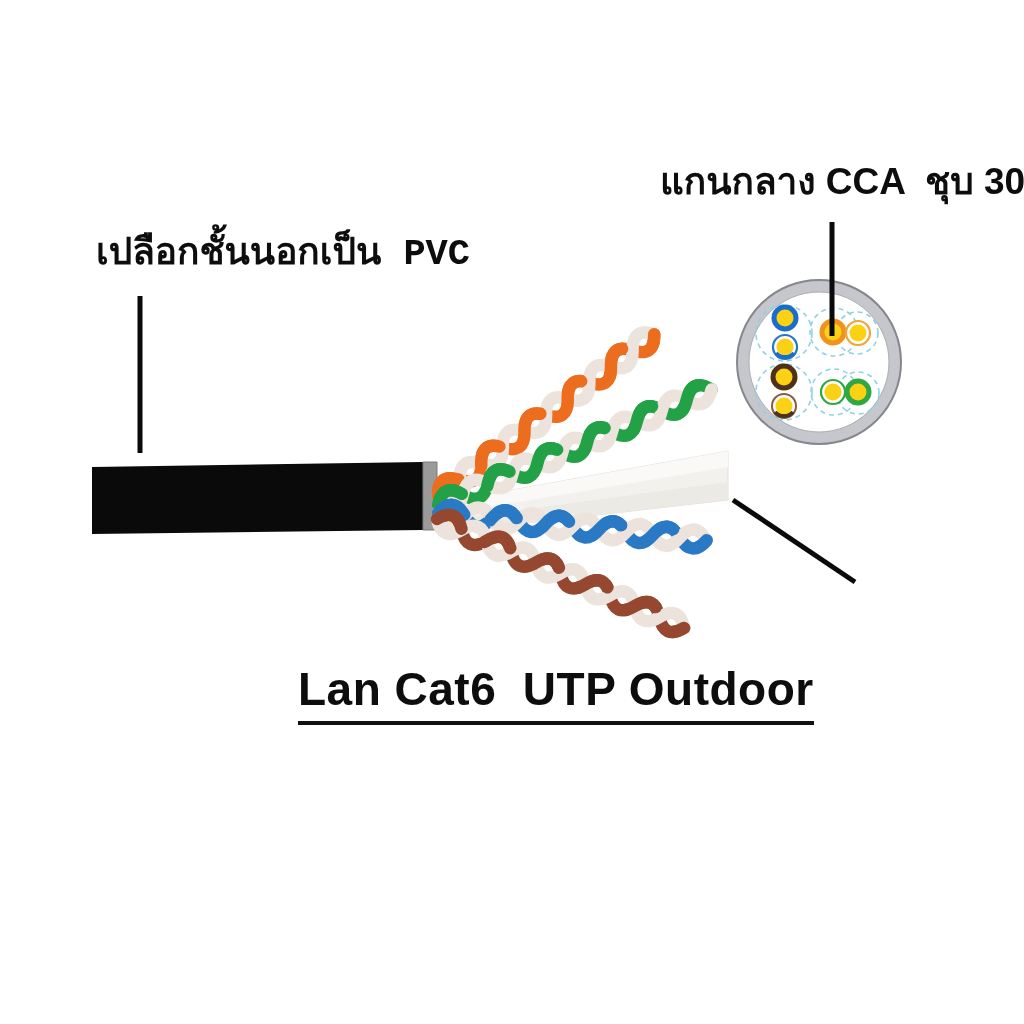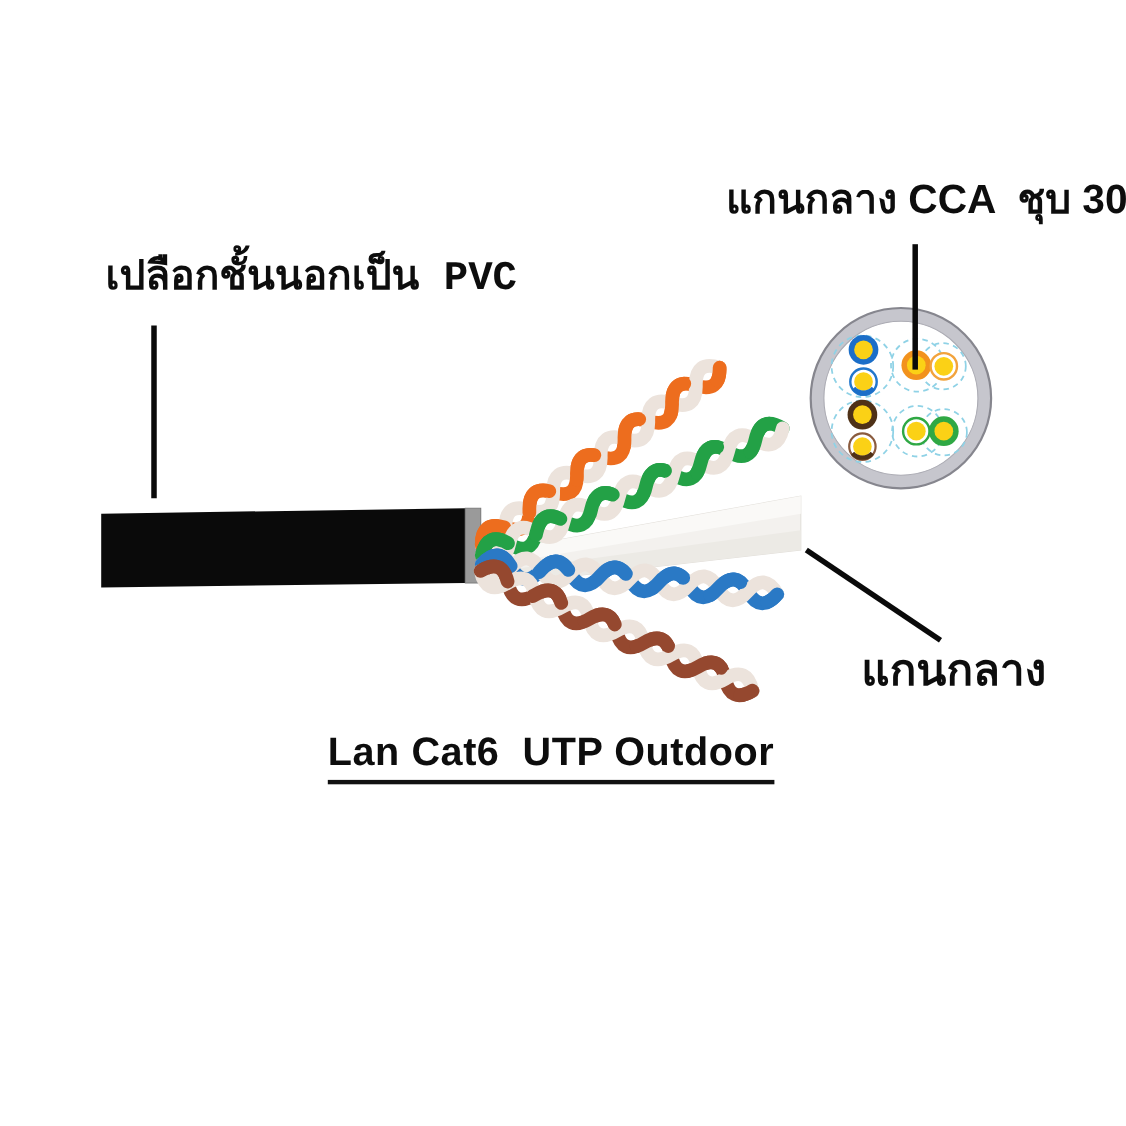--- a/index.html
+++ b/index.html
@@ -5,21 +5,21 @@
   html,body{margin:0;padding:0;background:#ffffff;}
   .stage{
     position:relative;width:1024px;height:1024px;background:#ffffff;
     font-family:"Liberation Sans","DejaVu Sans",sans-serif;color:#0d0d0d;overflow:hidden;
   }
   .lbl{position:absolute;white-space:pre;font-weight:600;color:#0d0d0d;line-height:1.1;}
   .jacket-lbl{left:96px;top:234px;font-size:37px;font-family:Liberation Mono, monospace;}
   .conductor-lbl{left:660px;top:162px;font-size:37px;}
   .spline-lbl{left:783px;top:588px;font-size:40px;}
   .title{
-    position:absolute;left:298px;top:662px;font-size:36px;font-weight:600;white-space:pre;
+    position:absolute;left:298px;top:662px;font-size:46px;font-weight:600;white-space:pre;
     border-bottom:4px solid #111;padding-bottom:5px;letter-spacing:0.5px;
   }
   svg{position:absolute;left:0;top:0;}
   .leader{stroke:#0a0a0a;stroke-width:5;stroke-linecap:butt;}
   .strand{fill:none;stroke-linecap:round;stroke-width:12.5;}
   .st-orange{stroke:#ED6D1E;}
   .st-green{stroke:#23A146;}
   .st-blue{stroke:#2A79C5;}
   .st-brown{stroke:#95482F;}
   .st-white{stroke:#ECE3DC;}
@@ -122,16 +122,15 @@
       </g>
     </g>
 
     <line class="leader" x1="832" y1="222" x2="832" y2="336"></line>
 
     <line class="leader" x1="733" y1="500" x2="855" y2="582"></line>
   </svg>
 
   <div class="lbl jacket-lbl">เปลือกชั้นนอกเป็น PVC</div>
   <div class="lbl conductor-lbl">แกนกลาง CCA  ชุบ 30%</div>
-  <div class="lbl spline-lbl">แกนกลาง</div>
   <div class="title">Lan Cat6  UTP Outdoor</div>
 
 </div>
 
 </body></html>

